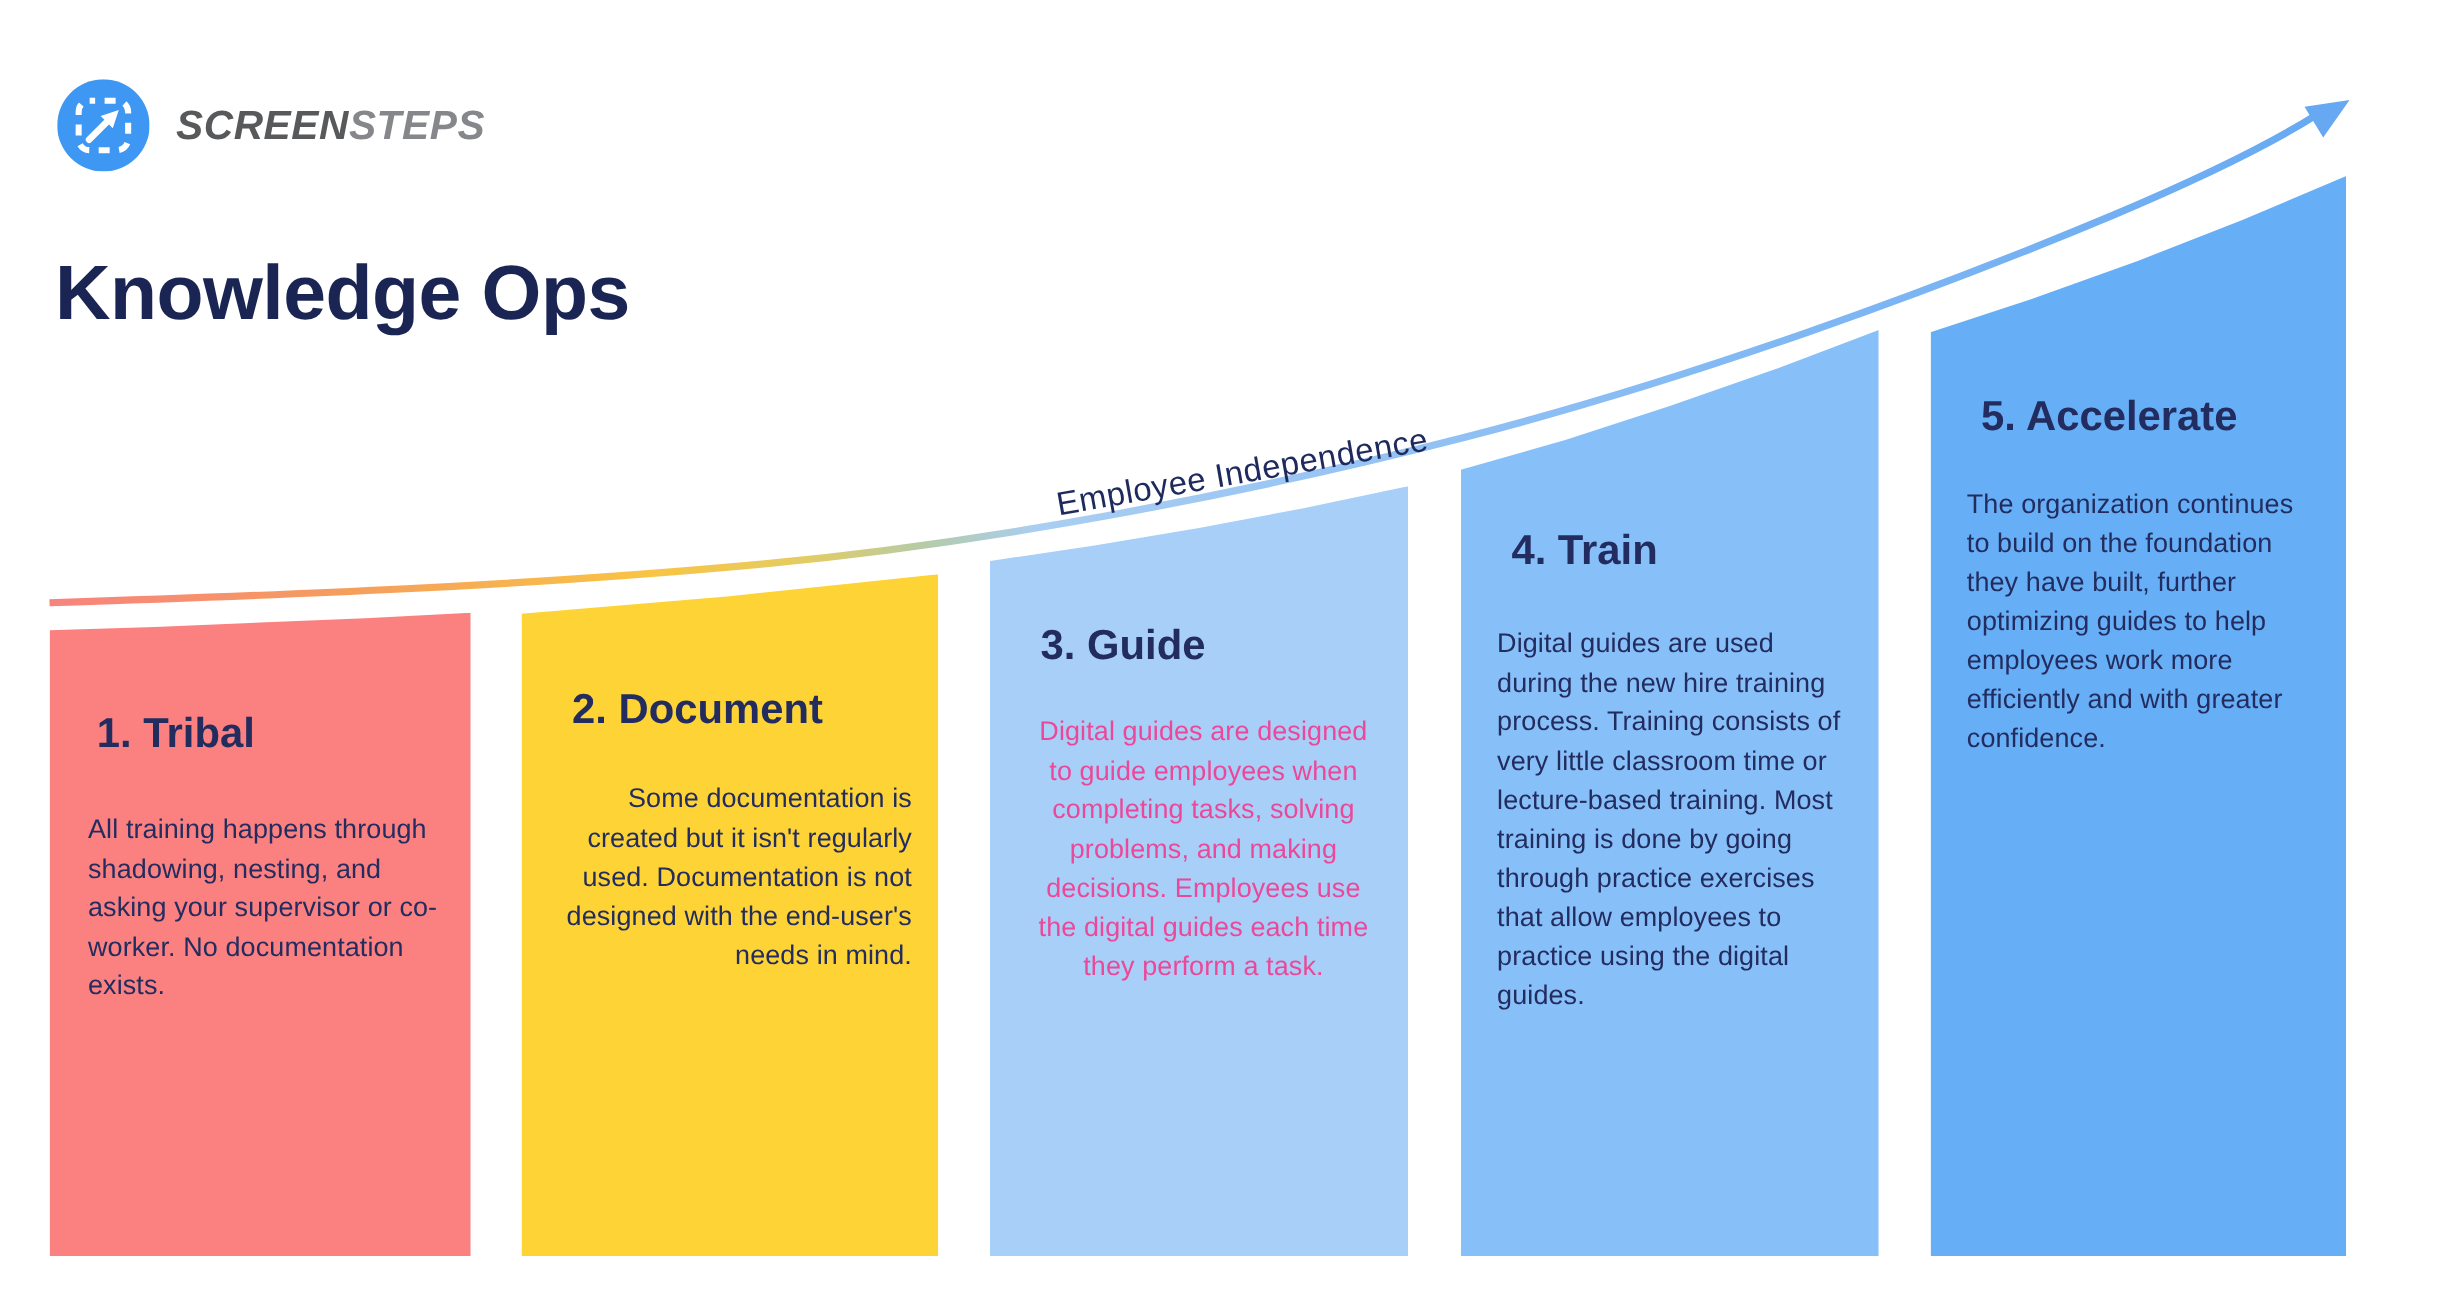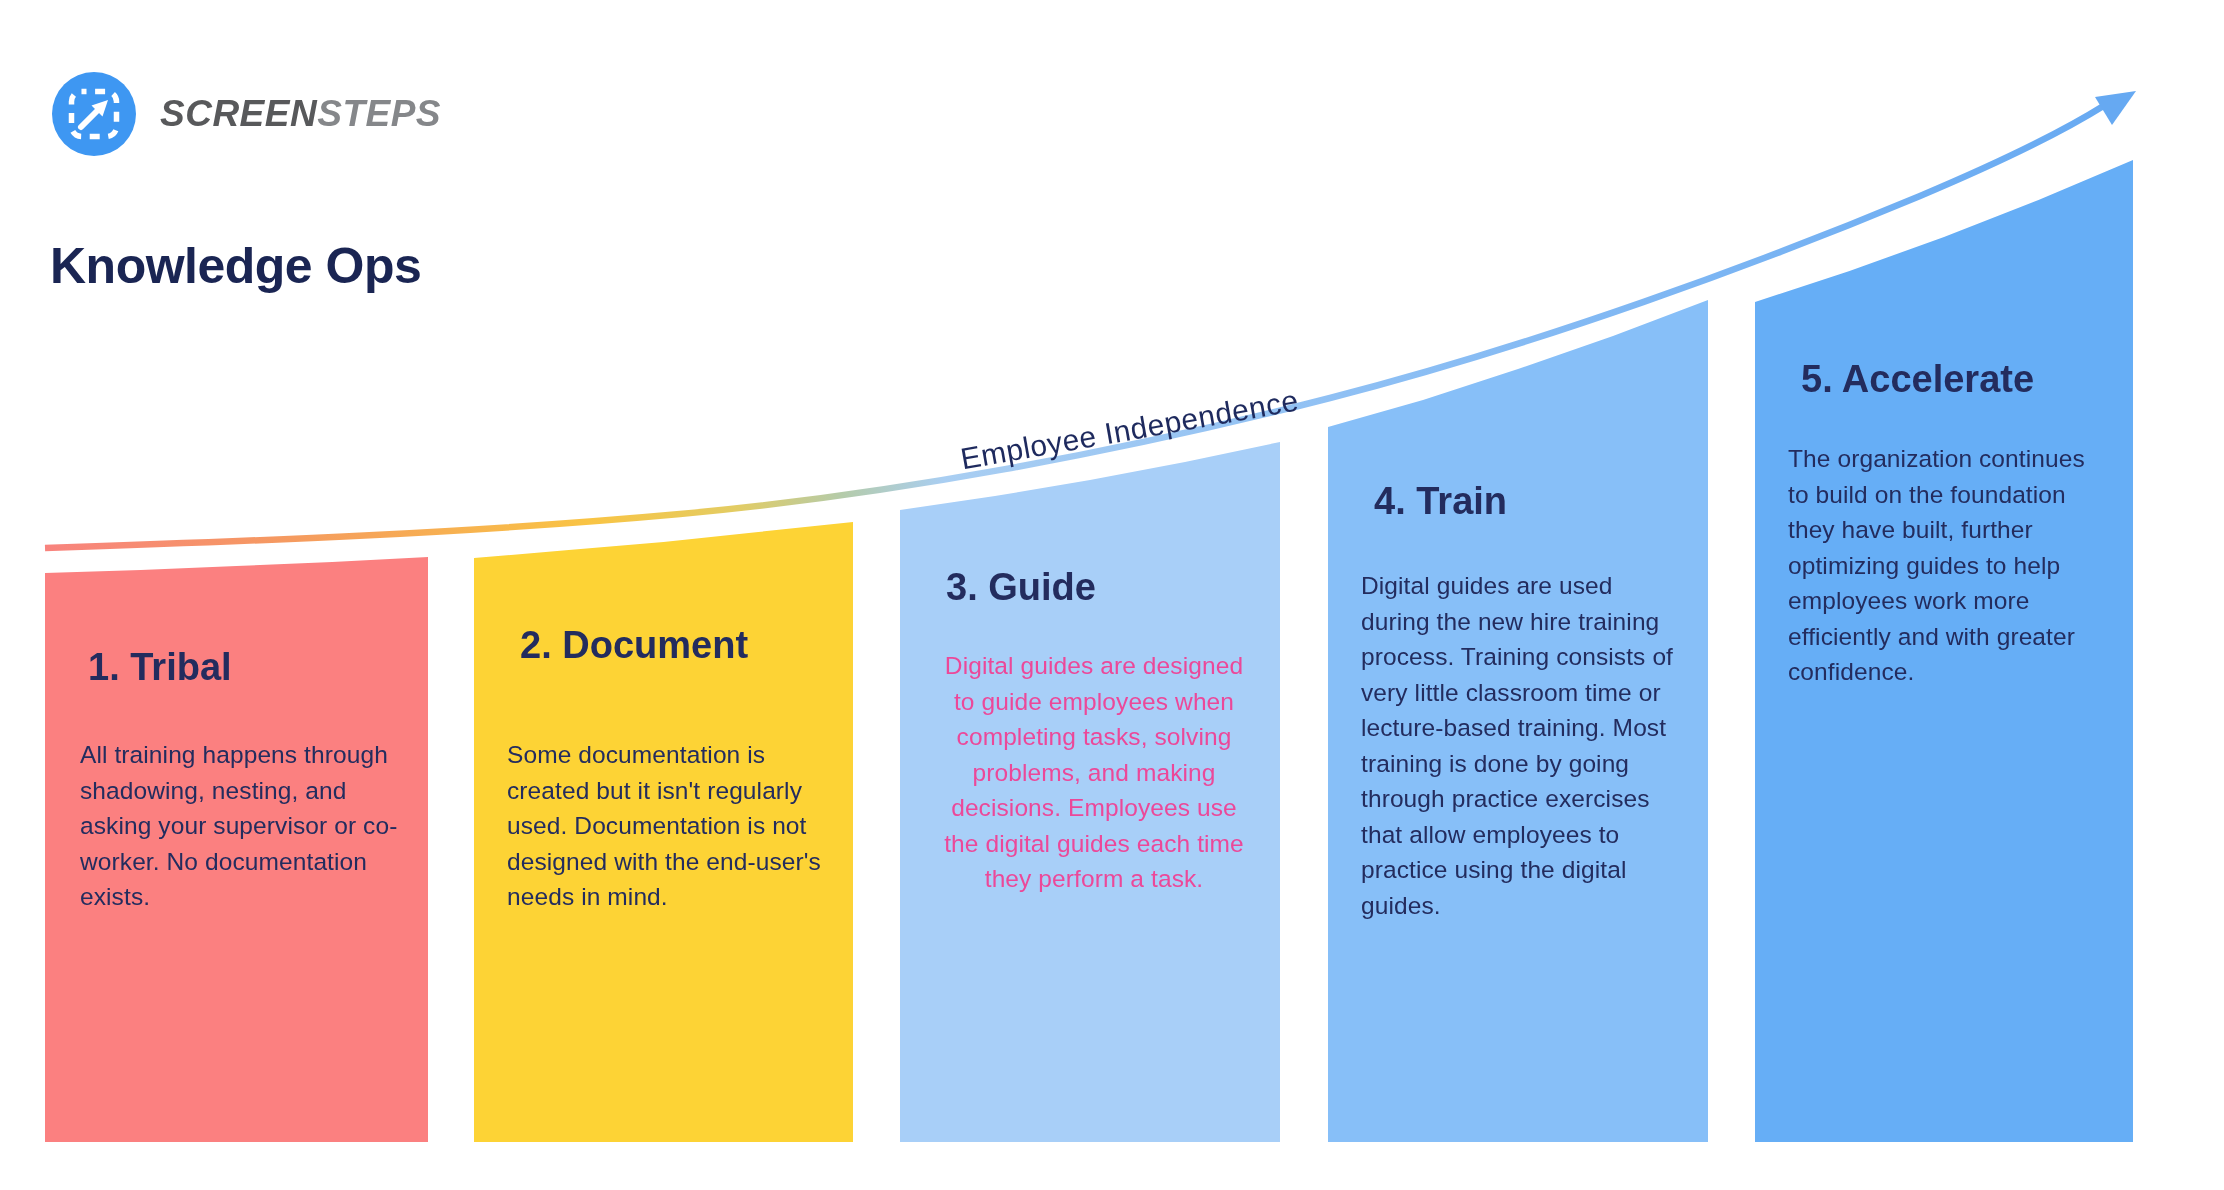--- a/index.html
+++ b/index.html
@@ -14,21 +14,21 @@
   }
 
   
   .logo-wrap { position: absolute; left: 52px; top: 72px; display: flex; align-items: center; }
   .logo-icon { width: 84px; height: 84px; display: block; }
   .logo-text { margin-left: 24px; font-size: 37px; font-style: italic; letter-spacing: 0.5px; white-space: nowrap; }
   .logo-text .bold { font-weight: 800; }
   .logo-text .light { font-weight: 600; }
 
   
-  .page-title { position: absolute; left: 50px; top: 220px; font-weight: 700; font-size: 50px; line-height: 92px; letter-spacing: -0.5px; }
+  .page-title { position: absolute; left: 50px; top: 220px; font-weight: 700; font-size: 70px; line-height: 92px; letter-spacing: -0.5px; }
   .page-title .line { white-space: nowrap; }
 
   
   .curve-svg { position: absolute; left: 0; top: 0; width: 2224px; height: 1190px; pointer-events: none; }
 
   
   .curve-label {
     position: absolute; left: 958px; top: 443px;
     font-size: 30px; font-weight: 500; letter-spacing: 0.5px;
     transform: rotate(-10deg); transform-origin: 0 0; white-space: nowrap;
@@ -50,21 +50,21 @@
   .stage-title { position: absolute; font-size: 38px; font-weight: 700; white-space: nowrap; }
   .stage-desc  { position: absolute; width: 322px; font-size: 24.5px; line-height: 35.5px; letter-spacing: 0.1px; }
 
   .t1 { left: 88px;   top: 646px; }
   .t2 { left: 520px;  top: 624px; }
   .t3 { left: 946px;  top: 566px; }
   .t4 { left: 1374px; top: 480px; }
   .t5 { left: 1801px; top: 358px; }
 
   .d1 { left: 80px;   top: 737px; }
-  .d2 { left: 507px;  top: 737px; }
+  .d2 { left: 507px;  top: 709px; text-align: right; }
   .d3 { left: 933px;  top: 648px; }
   .d4 { left: 1361px; top: 568px; }
   .d5 { left: 1788px; top: 441px; }
 </style>
 </head>
 <body>
 
 <div class="canvas">
 
   <div class="stage stage-1" style="background: rgb(251, 128, 128);"></div>

